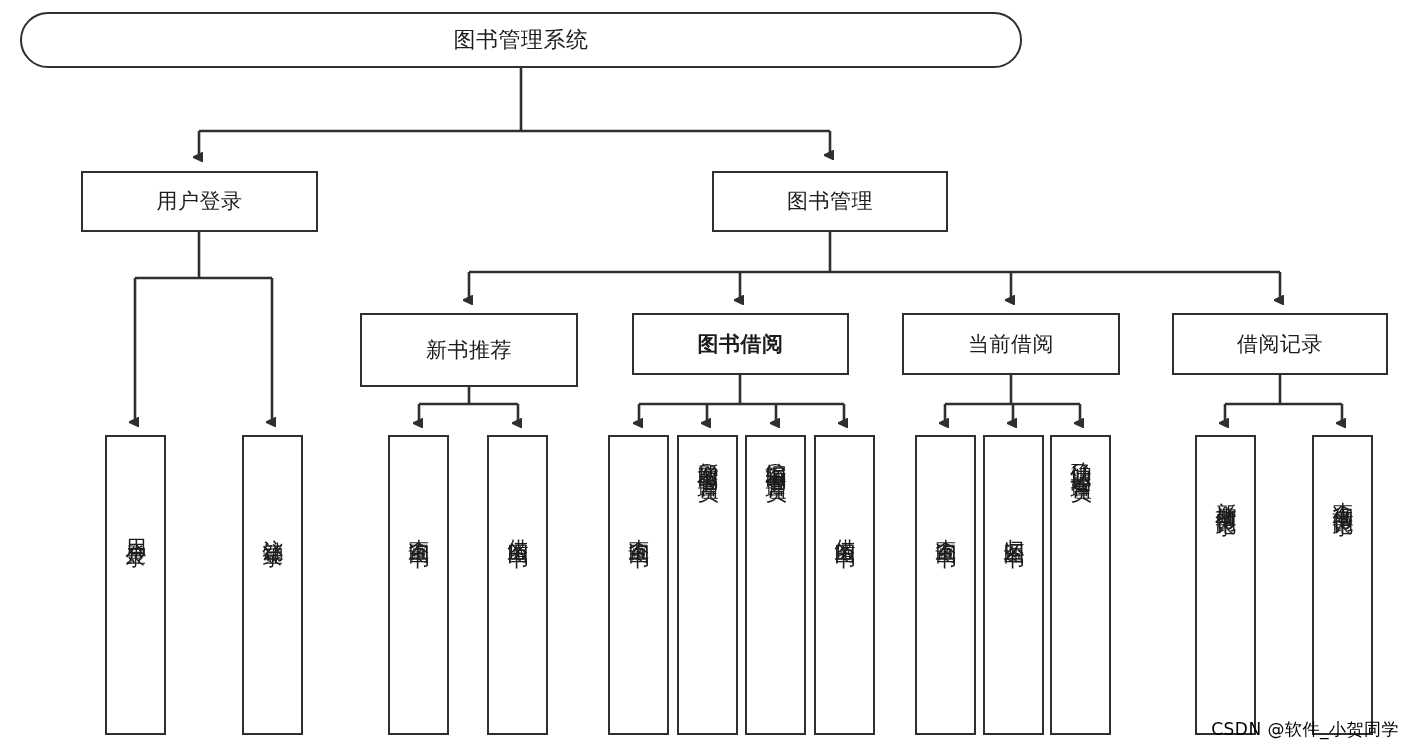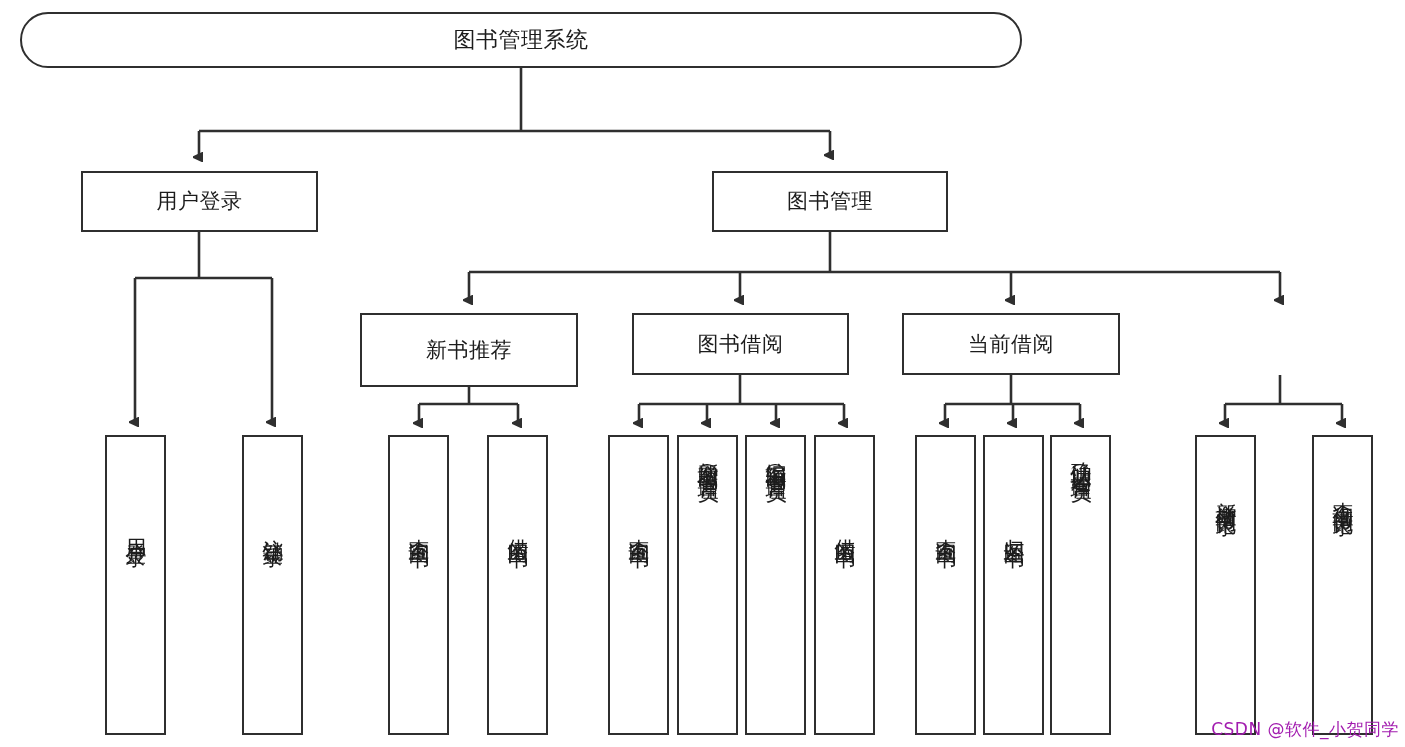--- a/index.html
+++ b/index.html
@@ -57,21 +57,21 @@
     font-size: 21px;
     letter-spacing: 3px;
     line-height: 1.0;
     white-space: nowrap;
   }
   .watermark {
     position: absolute;
     right: 6px;
     bottom: 6px;
     font-size: 17px;
-    color: #a21caf;
+    color: #000000;
     letter-spacing: 0.5px;
     z-index: 5;
     white-space: nowrap;
   }
 </style>
 </head>
 <body>
 
 <div id="canvas">
 
@@ -132,26 +132,29 @@
   <div class="node horizontal" style="left:81px; top:171px; width:237px; height:61px;">
     <span class="label">用户登录</span>
   </div>
   <div class="node horizontal" style="left:712px; top:171px; width:236px; height:61px;">
     <span class="label">图书管理</span>
   </div>
 
   <div class="node horizontal" style="left:360px; top:313px; width:218px; height:74px;">
     <span class="label">新书推荐</span>
   </div>
-  <div class="node horizontal" style="left:632px; top:313px; width:217px; height:62px;">
+  <div class="node horizontal" style="left:632px; top:313px; width:217px; height:62px;font-weight:bold;">
     <span class="label">图书借阅</span>
   </div>
   <div class="node horizontal" style="left:902px; top:313px; width:218px; height:62px;">
     <span class="label">当前借阅</span>
   </div>
+  <div class="node horizontal" style="left:1172px; top:313px; width:216px; height:62px;">
+    <span class="label">借阅记录</span>
+  </div>
 
   <div class="node vertical" style="left:105px; top:435px; width:61px; height:300px; padding-top:85px;">
     <span class="label">用户登录</span>
   </div>
   <div class="node vertical" style="left:242px; top:435px; width:61px; height:300px; padding-top:85px;">
     <span class="label">注销登录</span>
   </div>
 
   <div class="node vertical" style="left:388px; top:435px; width:61px; height:300px; padding-top:85px;">
     <span class="label">查询图书</span>

